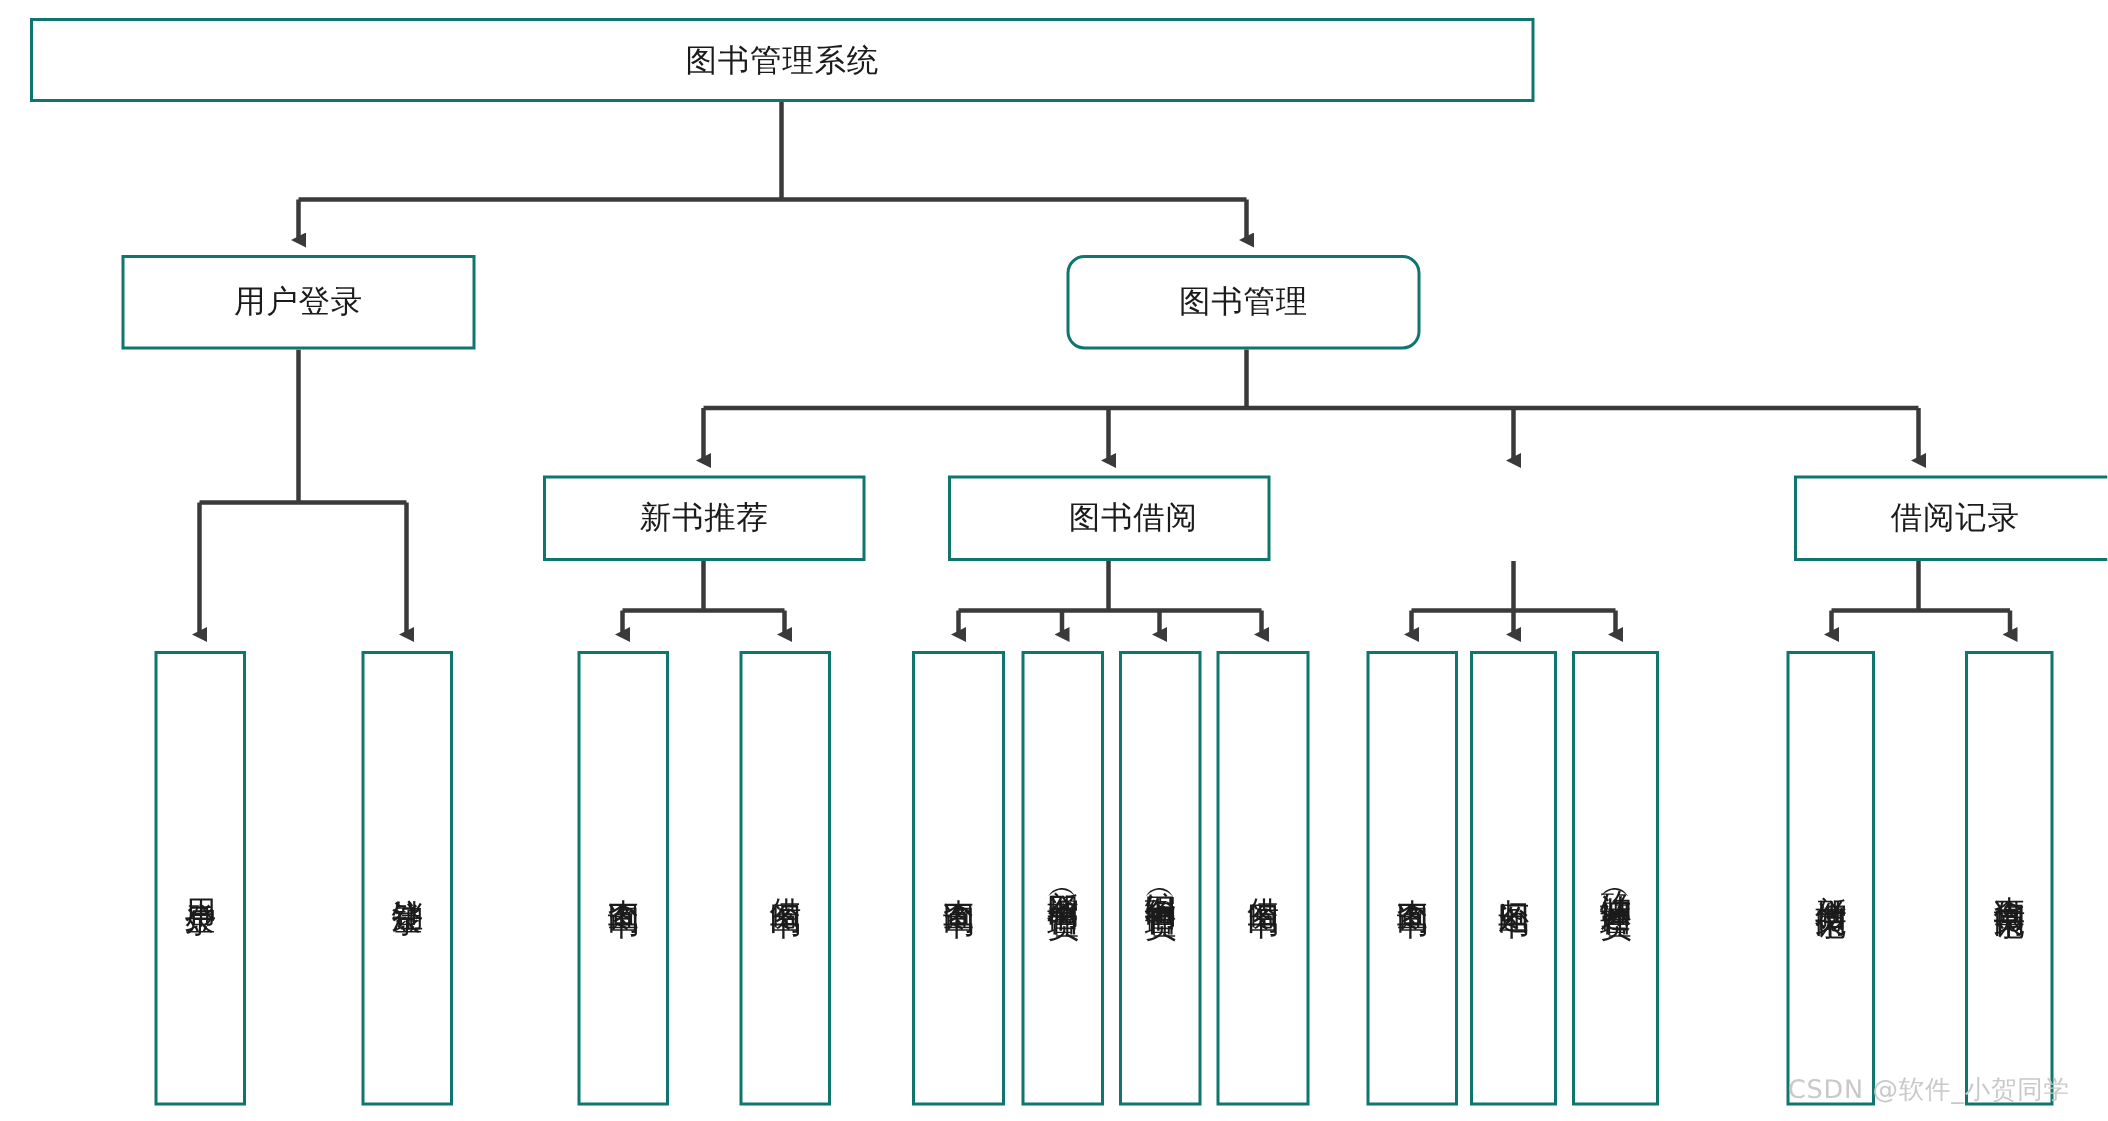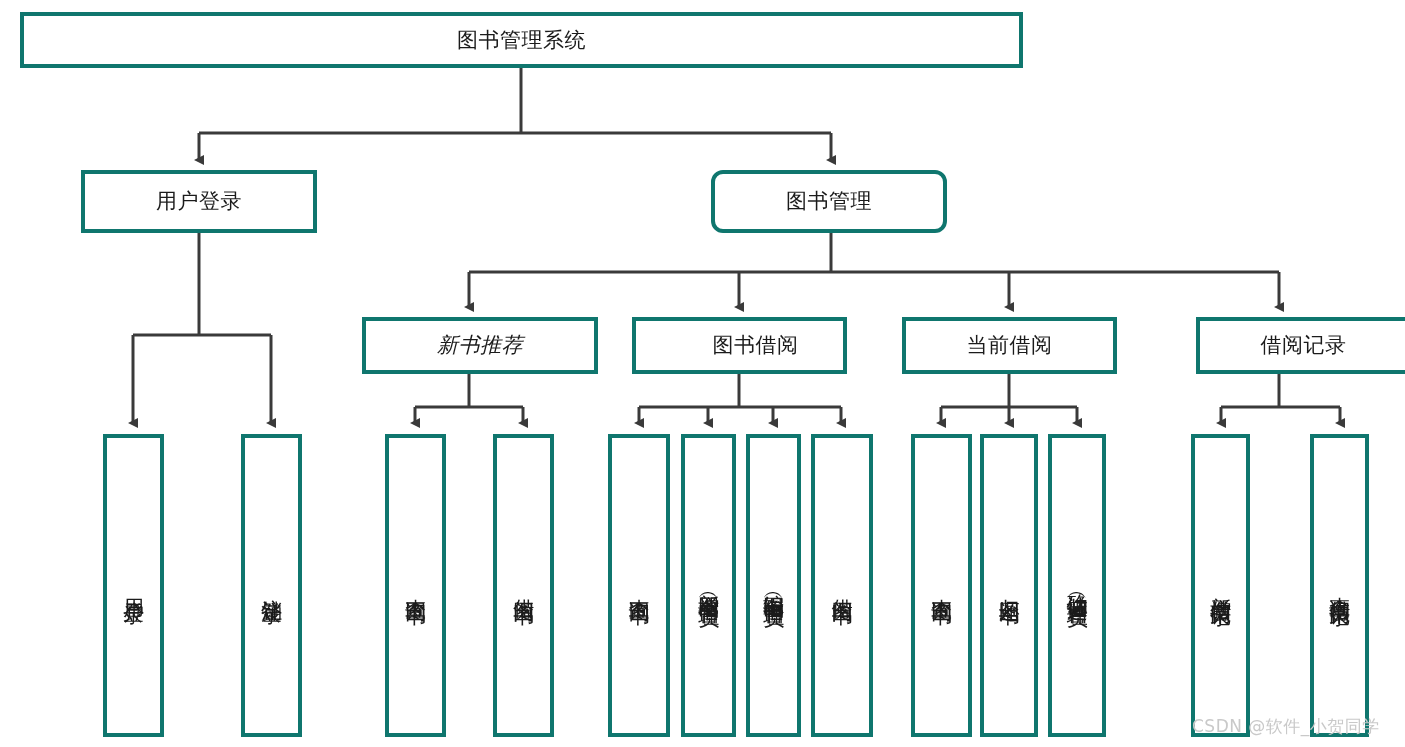--- a/index.html
+++ b/index.html
@@ -23,21 +23,21 @@
     left: 0;
     top: 0;
     width: 1405px;
     height: 747px;
     pointer-events: none;
   }
   .node {
     position: absolute;
     box-sizing: border-box;
     background: #ffffff;
-    border: 4px solid #0f766e;
+    border: 2px solid #0f766e;
     display: flex;
     align-items: center;
     justify-content: center;
     color: #1b1b1b;
     z-index: 2;
   }
   .node.h {
     font-size: 21px;
     line-height: 1.25;
     letter-spacing: 0.5px;
@@ -126,31 +126,28 @@
   </div>
 
   <div class="node h" style="left:81px; top:170px; width:236px; height:63px;">
     <span>用户登录</span>
   </div>
 
   <div class="node h" style="left:711px; top:170px; width:236px; height:63px;border-radius:12px;">
     <span>图书管理</span>
   </div>
 
-  <div class="node h" style="left:362px; top:317px; width:236px; height:57px;font-style:italic;">
+  <div class="node h" style="left:362px; top:317px; width:215px; height:57px;">
     <span>新书推荐</span>
   </div>
 
   <div class="node h" style="left:632px; top:317px; width:215px; height:57px;padding-left:32px;">
     <span>图书借阅</span>
   </div>
 
-  <div class="node h" style="left:902px; top:317px; width:215px; height:57px;">
-    <span>当前借阅</span>
-  </div>
 
   <div class="node h" style="left:1196px; top:317px; width:215px; height:57px;text-align:center;">
     <span>借阅记录</span>
   </div>
 
   <div class="node v" style="left:103px; top:434px; width:61px; height:303px;">
     <span class="vtext">用户登录</span>
   </div>
 
   <div class="node v" style="left:241px; top:434px; width:61px; height:303px;">

